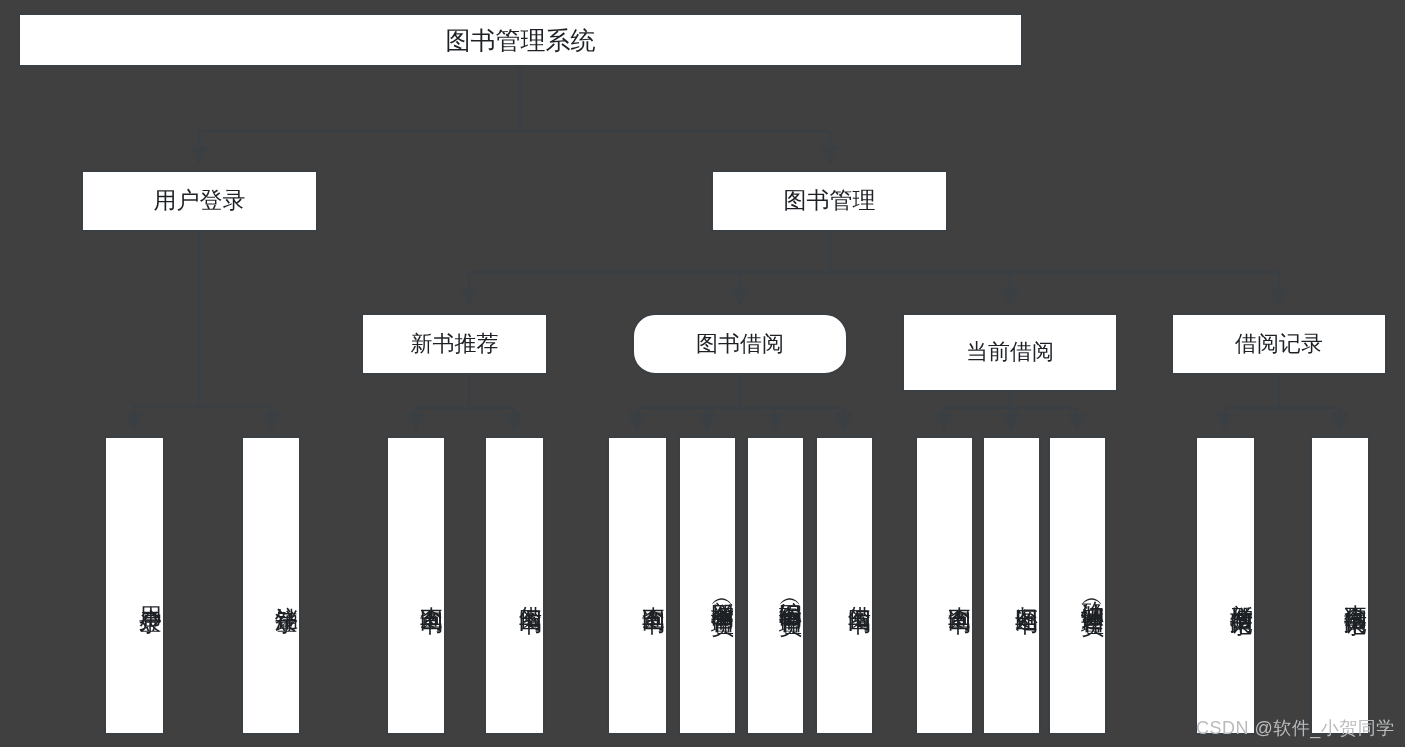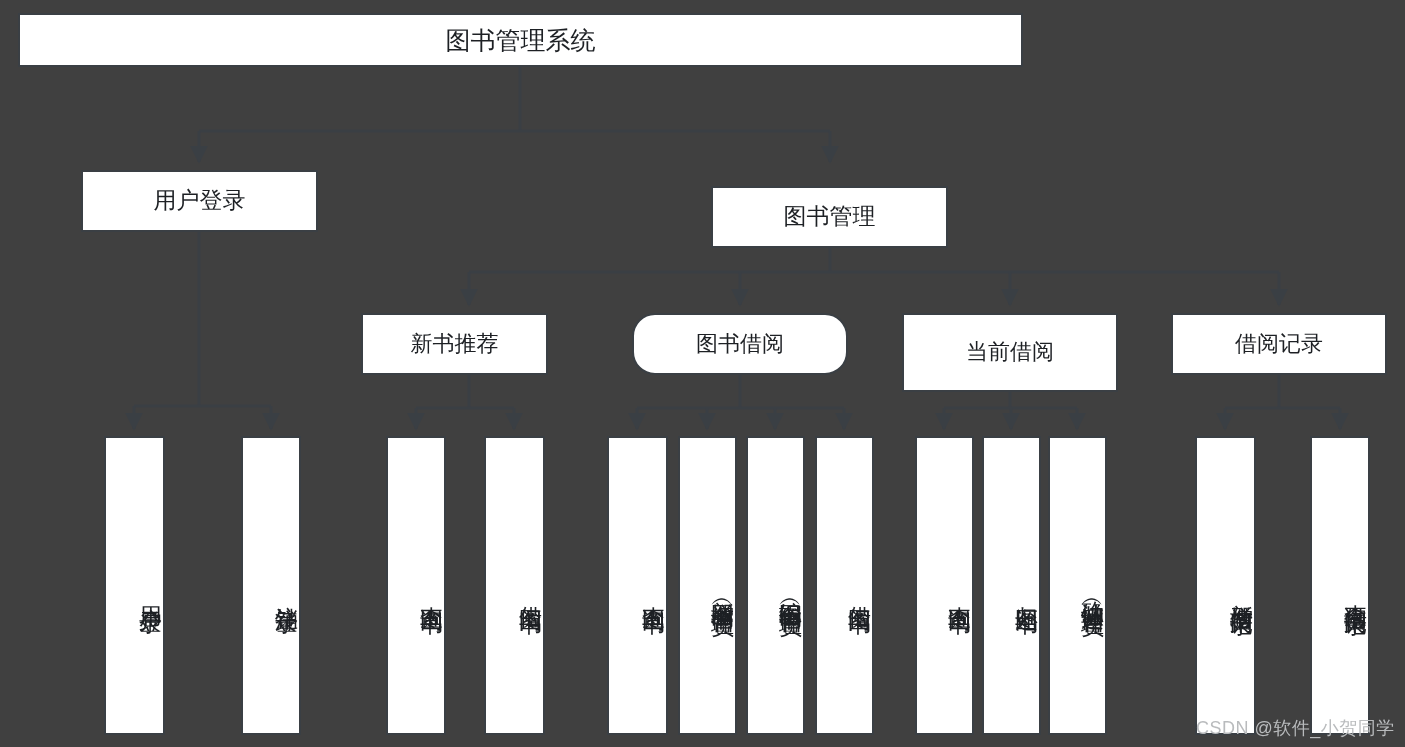--- a/index.html
+++ b/index.html
@@ -120,21 +120,21 @@
       <path d="M 1279 375 L 1279 408"></path>
       <path d="M 1225 408 L 1340 408"></path>
       <path d="M 1225 408 L 1225 429" marker-end="url(#arrow)"></path>
       <path d="M 1340 408 L 1340 429" marker-end="url(#arrow)"></path>
     </g>
   </svg>
 
   <div class="node root" style="left: 18px; top: 13px; width: 1005px; height: 54px;">图书管理系统</div>
 
   <div class="node l2" style="left: 81px; top: 170px; width: 237px; height: 62px;">用户登录</div>
-  <div class="node l2" style="left: 711px; top: 170px; width: 237px; height: 62px; margin-top: 16px;">图书管理</div>
+  <div class="node l2" style="left: 711px; top: 170px; width: 237px; height: 62px;">图书管理</div>
 
   <div class="node l3" style="left: 361px; top: 313px; width: 187px; height: 62px;">新书推荐</div>
   <div class="node l3" style="left: 632px; top: 313px; width: 216px; height: 62px; border-radius: 23px;">图书借阅</div>
   <div class="node l3" style="left: 902px; top: 313px; width: 216px; height: 79px;">当前借阅</div>
   <div class="node l3" style="left: 1171px; top: 313px; width: 216px; height: 62px;">借阅记录</div>
 
   <div class="node leaf" style="left: 104px; top: 436px; width: 61px; height: 299px;">
       <span class="vlabel">用户登录</span>
     </div>
   <div class="node leaf" style="left: 241px; top: 436px; width: 60px; height: 299px;">

